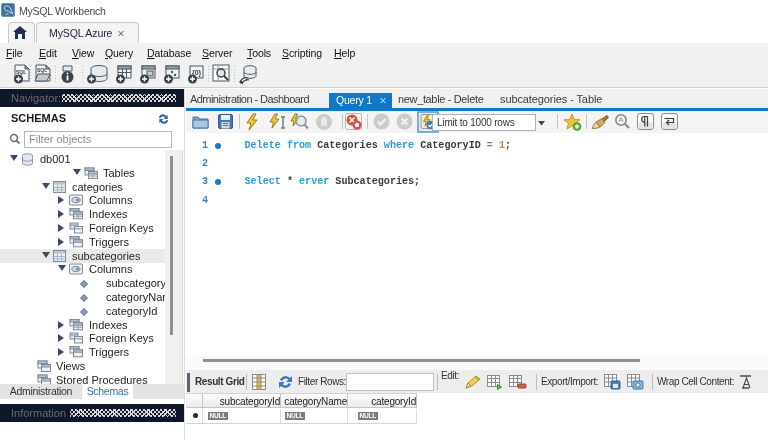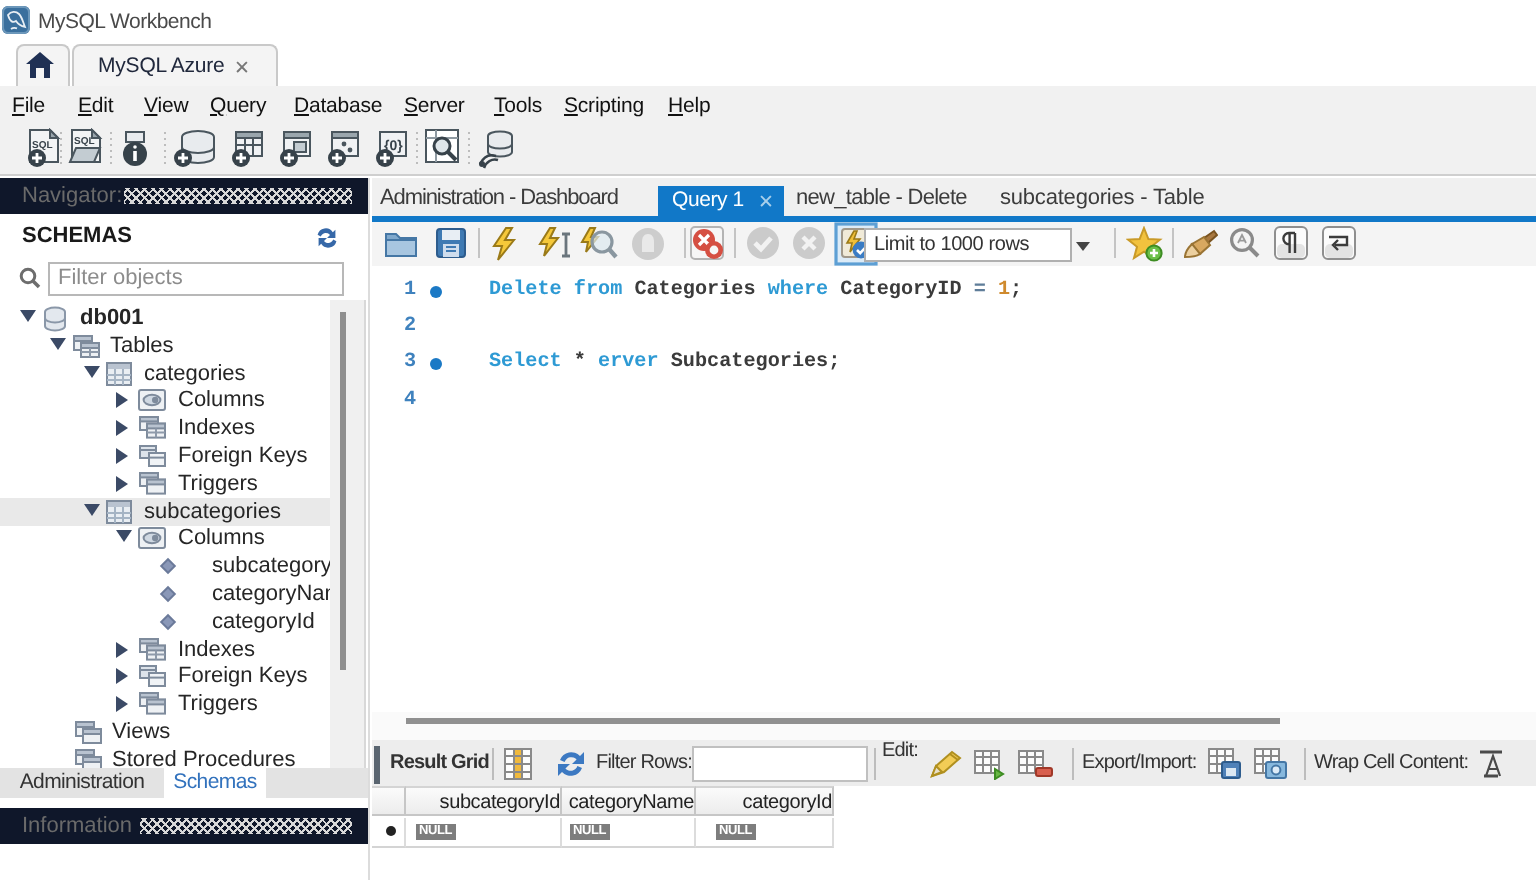--- a/index.html
+++ b/index.html
@@ -224,23 +224,23 @@
     </svg>
     <div class="abs" id="filterbox">Filter objects</div>
     <div class="abs" id="tree">
       <div class="trow" style="top:2px;">
         <span class="arr open" style="left:10px;"></span>
         <span class="ticon" style="left:21px;"><svg width="13" height="13">
               <ellipse cx="6.5" cy="3" rx="5" ry="2.2" fill="#e3e8ee" stroke="#8a97a8"></ellipse>
               <path d="M1.5 3v7c0 1.2 2.2 2.2 5 2.2s5-1 5-2.2V3" fill="#e3e8ee" stroke="#8a97a8"></path>
               <path d="M1.5 6c0 1.2 2.2 2.2 5 2.2s5-1 5-2.2" fill="none" stroke="#8a97a8"></path>
             </svg></span>
-        <span class="lbl" style="left:40px; font-weight:bold;">db001</span>
-      </div>
-      <div class="trow" style="top:15.8px;">
+        <span class="lbl" style="left:40px; font-weight:normal;">db001</span>
+      </div>
+      <div class="trow" style="top:15.8px;margin-left:48px;">
         <span class="arr open" style="left:25px;"></span>
         <span class="ticon" style="left:36px;"><svg width="15" height="13">
               <rect x="1" y="1" width="9" height="7" fill="#eef1f4" stroke="#7e8b9c"></rect>
               <rect x="1" y="1" width="9" height="2.5" fill="#b9c3d0" stroke="#7e8b9c"></rect>
               <rect x="4.5" y="4.5" width="9" height="7" fill="#eef1f4" stroke="#7e8b9c"></rect>
               <rect x="4.5" y="4.5" width="9" height="2.5" fill="#b9c3d0" stroke="#7e8b9c"></rect>
               <path d="M9 7v4.5M4.5 9h9" stroke="#8e9aaa" fill="none"></path>
             </svg></span>
         <span class="lbl" style="left:55px;">Tables</span>
       </div>

